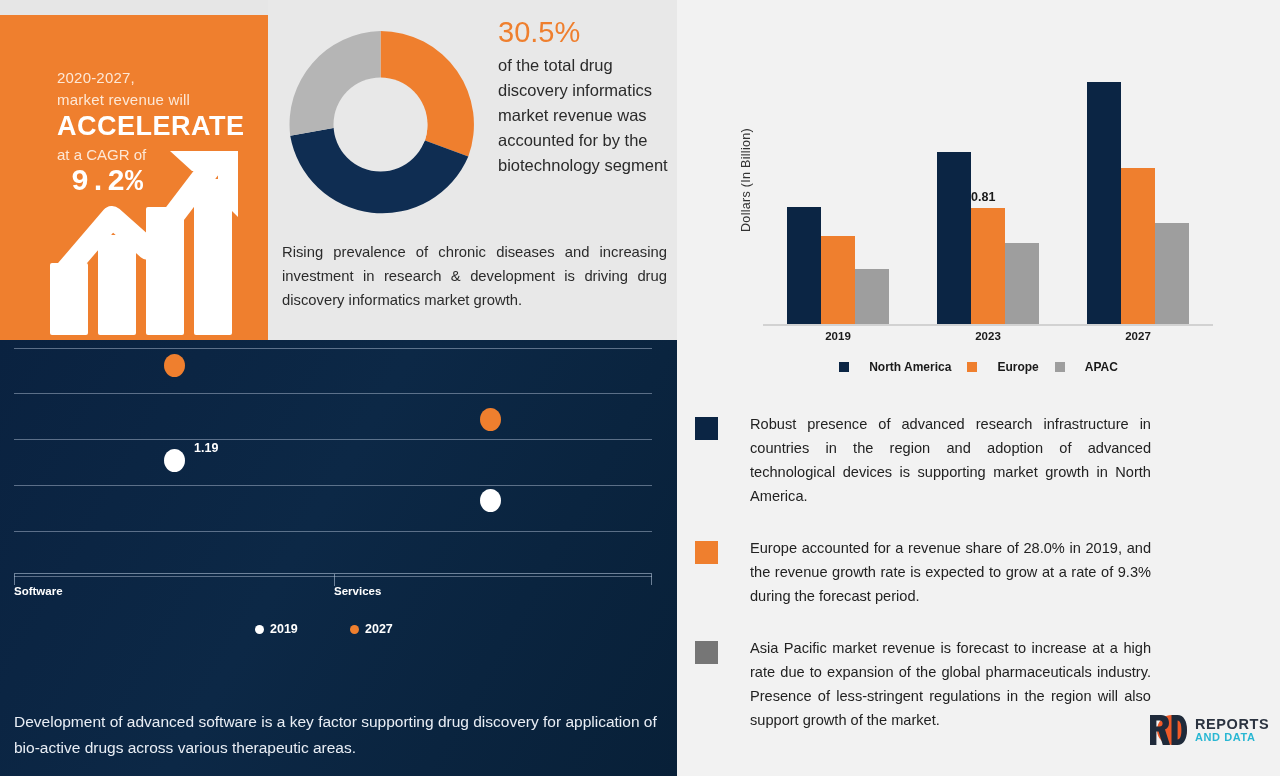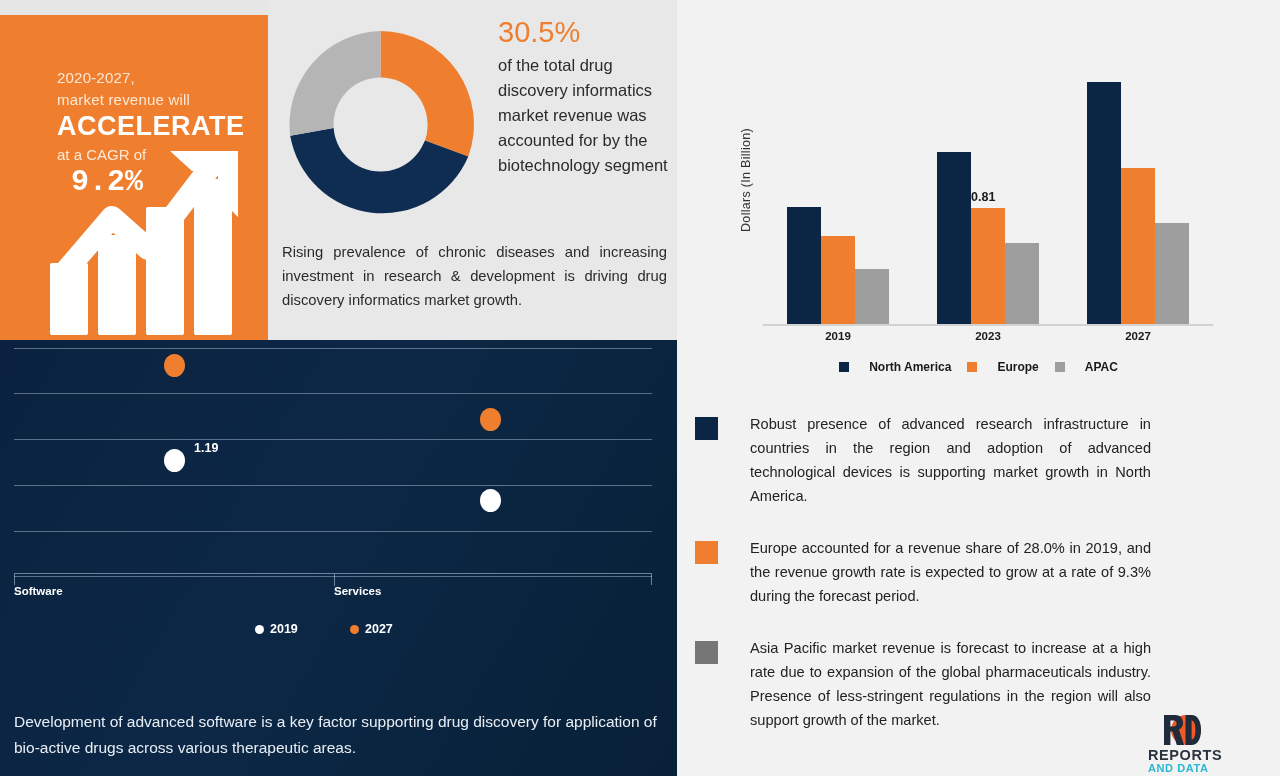--- a/index.html
+++ b/index.html
@@ -164,21 +164,21 @@
   .bullet-sw {
     flex: 0 0 auto; width: 23px; height: 23px; margin-top: 5px; margin-right: 32px;
   }
   .bullet-text {
     flex: 1 1 auto;
     font-size: 14.6px; line-height: 24px; color: #222;
     text-align: justify;
   }
 
   
-  .logo { position: absolute; left: 1148px; top: 712px; display: flex; align-items: center; flex-direction: column; }
+  .logo { position: absolute; left: 1148px; top: 712px; display: flex; align-items: center; }
   .logo-mark { position: relative; width: 40px; height: 36px; margin-right: 7px; }
   .logo-text { line-height: 1.05; }
   .logo-t1 { font-size: 14.5px; font-weight: bold; color: #2b3340; letter-spacing: .6px; }
   .logo-t2 { font-size: 11px; font-weight: bold; color: #29b7d3; letter-spacing: .6px; }
 </style>
 </head>
 <body>
 
 <div class="page">
 

